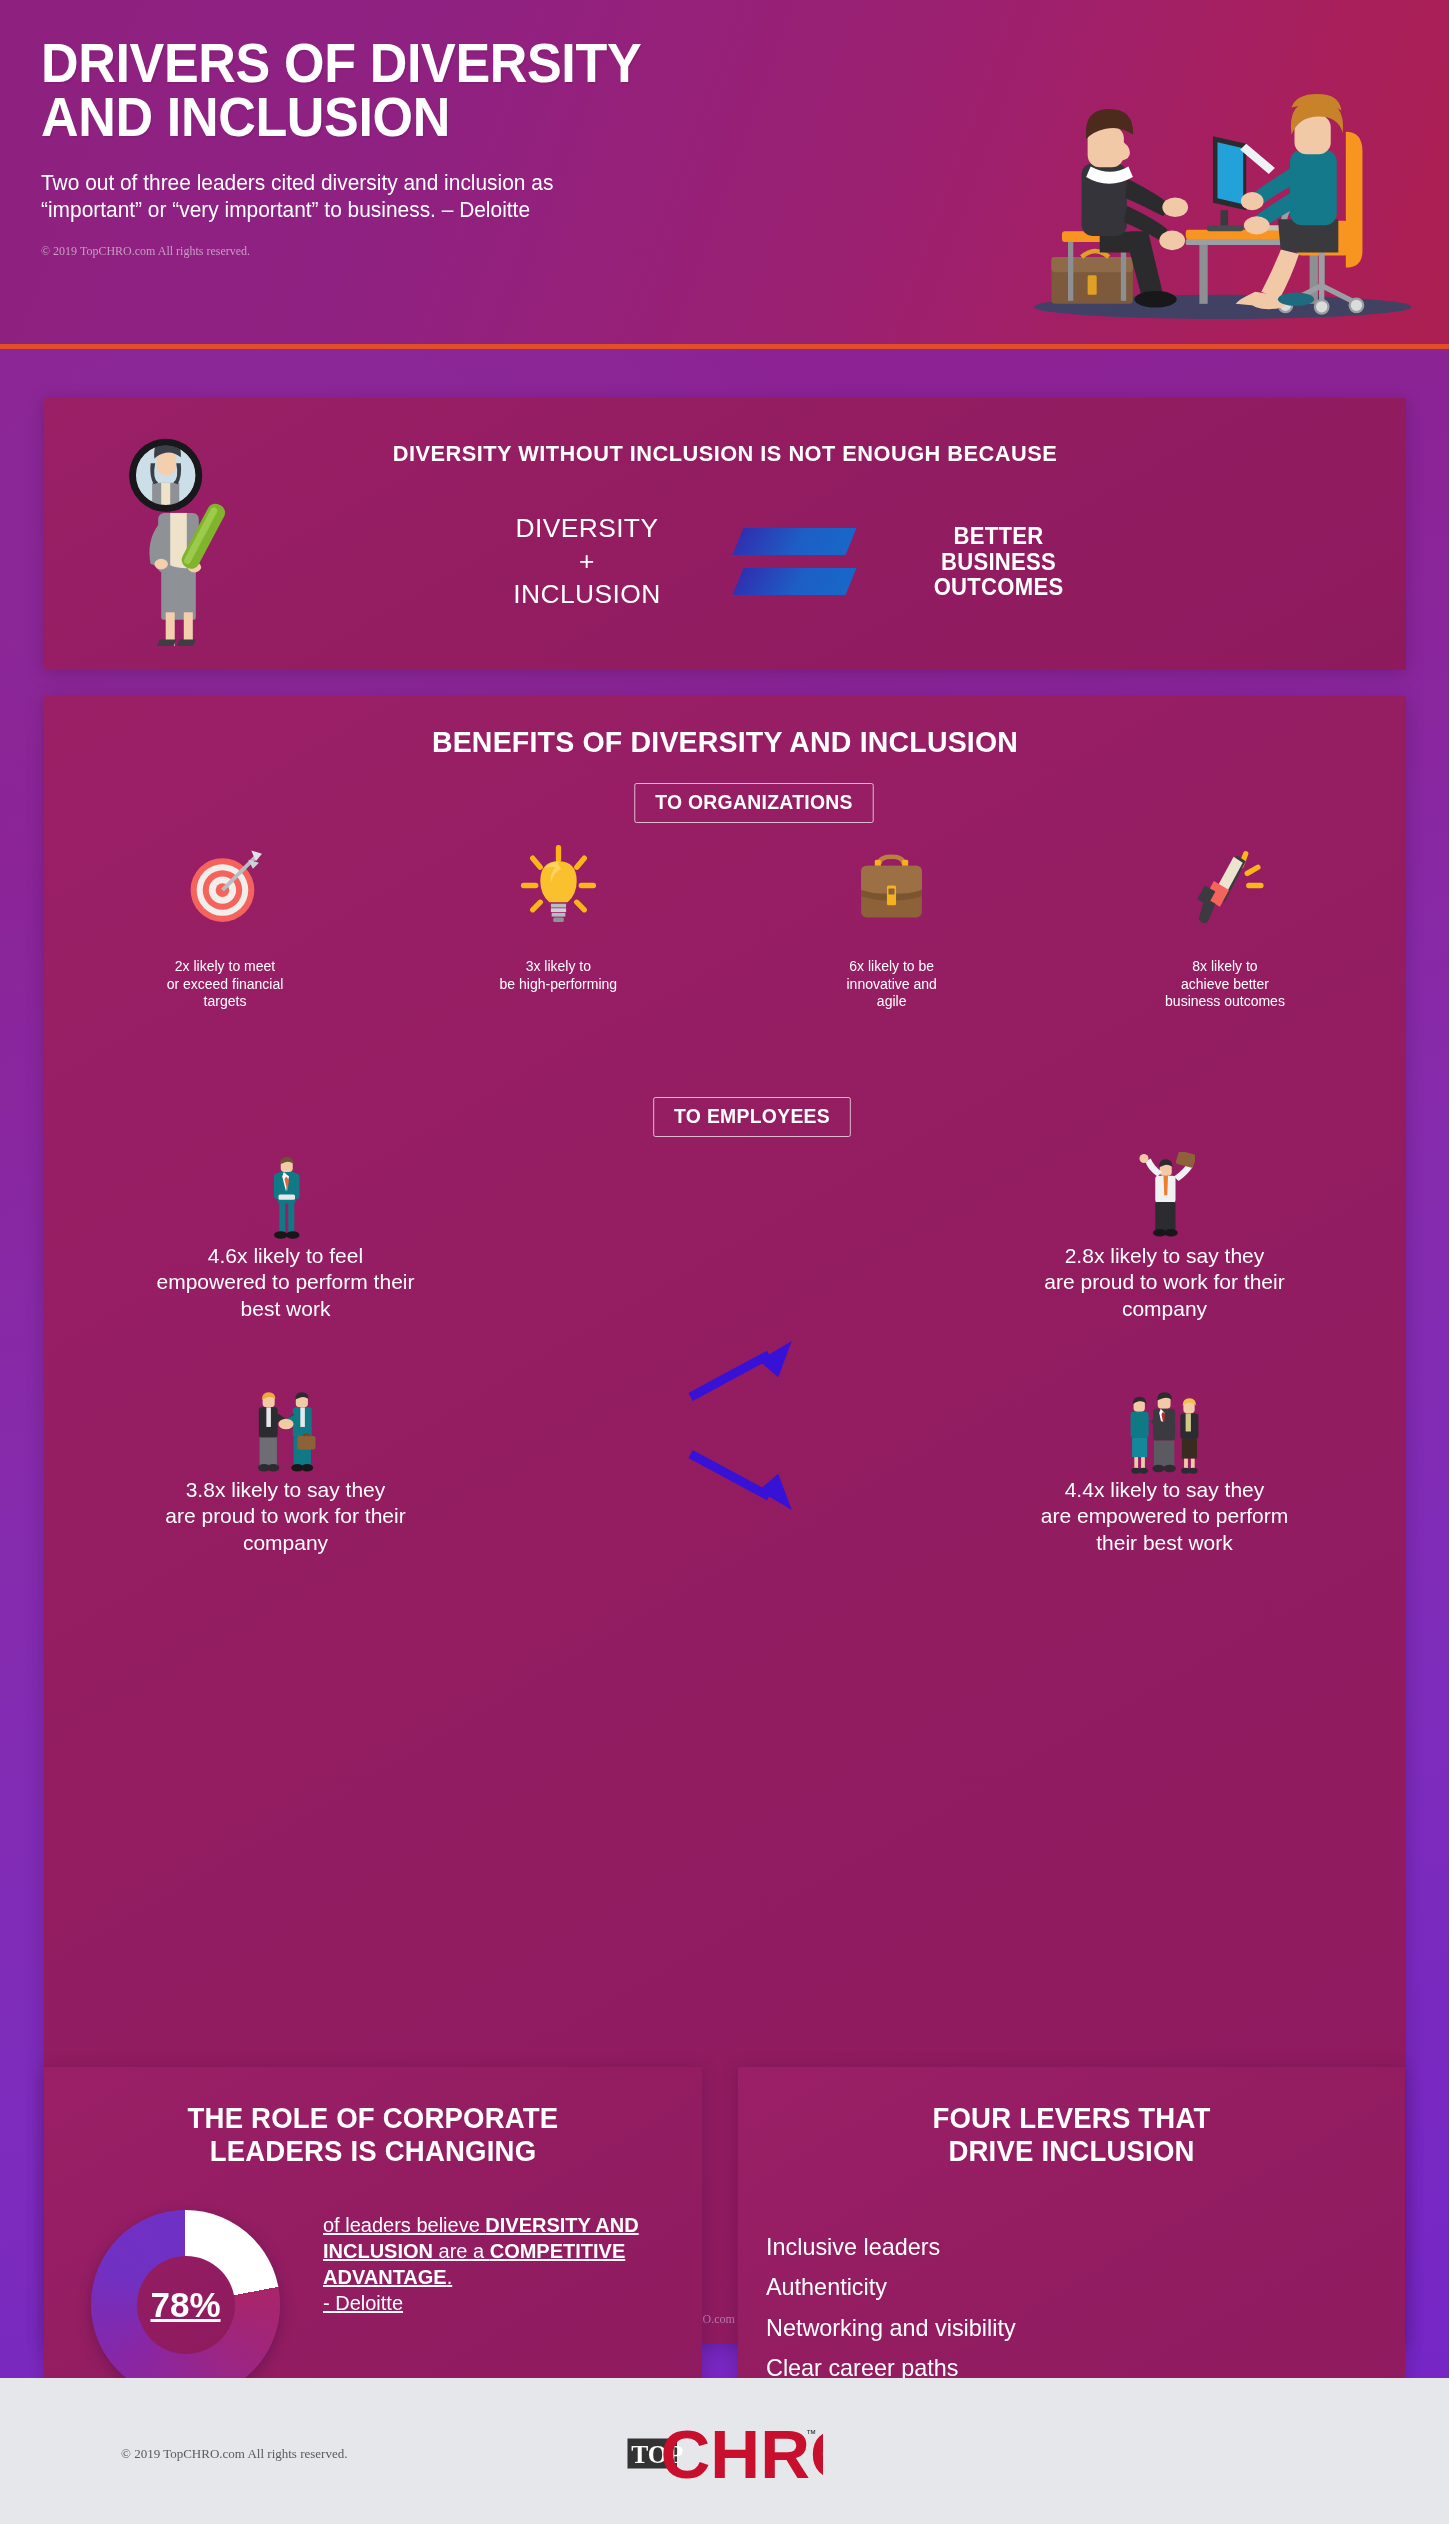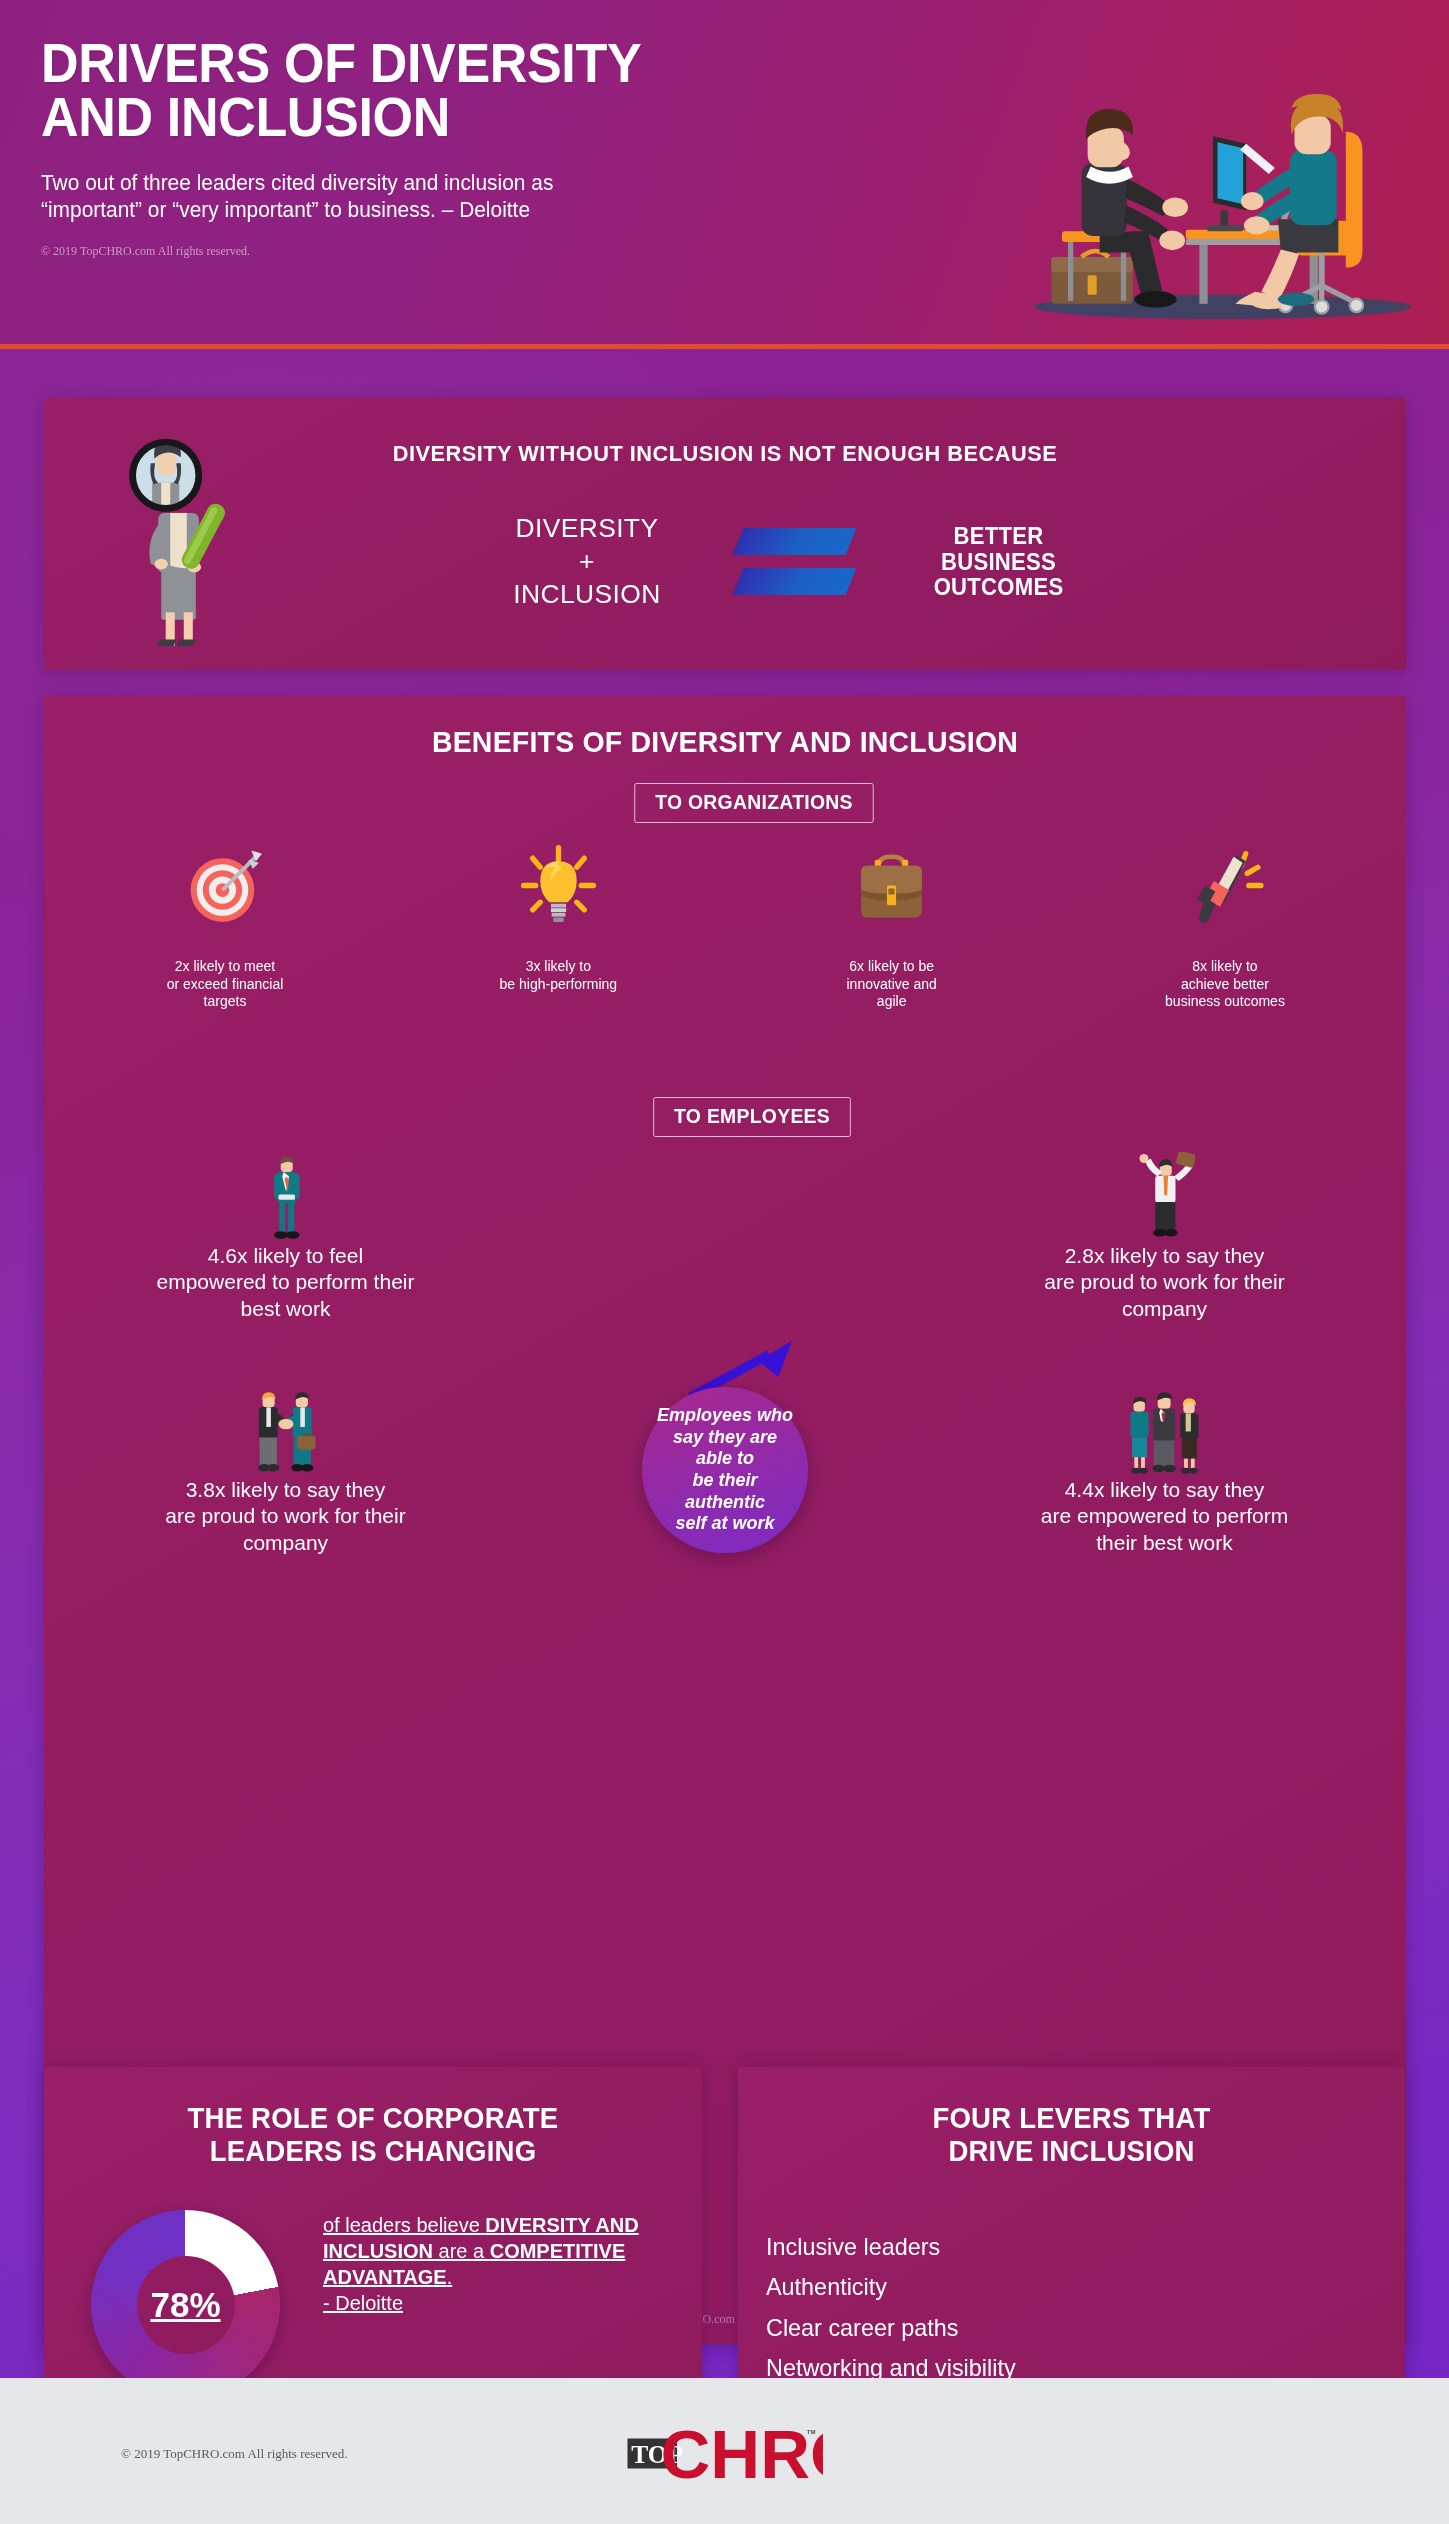--- a/index.html
+++ b/index.html
@@ -570,28 +570,20 @@
               <ellipse cx="62" cy="105" rx="8" ry="5" fill="#2b2b30"></ellipse>
             </svg>
           </div>
           <div class="emp-label">
               <div>4.4x likely to say they</div>
               <div>are empowered to perform</div>
               <div>their best work</div>
             </div>
         </div>
 
-        <div class="center-circle">
-          <div class="center-circle-text">
-              <div>Employees who</div>
-              <div>say they are able to</div>
-              <div>be their authentic</div>
-              <div>self at work</div>
-            </div>
-        </div>
       </div>
 
       <div class="p2-copy">© 2019 TopCHRO.com All rights reserved.</div>
     </div>
 
     <div class="panel" id="panel-role">
       <div class="p34-title">
         <div>THE ROLE OF CORPORATE</div>
         <div>LEADERS IS CHANGING</div>
       </div>
@@ -606,22 +598,22 @@
     </div>
 
     <div class="panel" id="panel-levers">
       <div class="p34-title">
         <div>FOUR LEVERS THAT</div>
         <div>DRIVE INCLUSION</div>
       </div>
       <div class="levers-list">
         <div>Inclusive leaders</div>
         <div>Authenticity</div>
+        <div>Networking and visibility</div>
         <div>Clear career paths</div>
-        <div>Networking and visibility</div>
       </div>
     </div>
 
   </div>
 
   <div class="footer">
     <div class="footer-copy">© 2019 TopCHRO.com All rights reserved.</div>
     <div class="logo">
       <svg width="196" height="66" viewBox="0 0 260 88" xmlns="http://www.w3.org/2000/svg">
         <rect x="0" y="30" width="66" height="40" fill="#333333"></rect>

